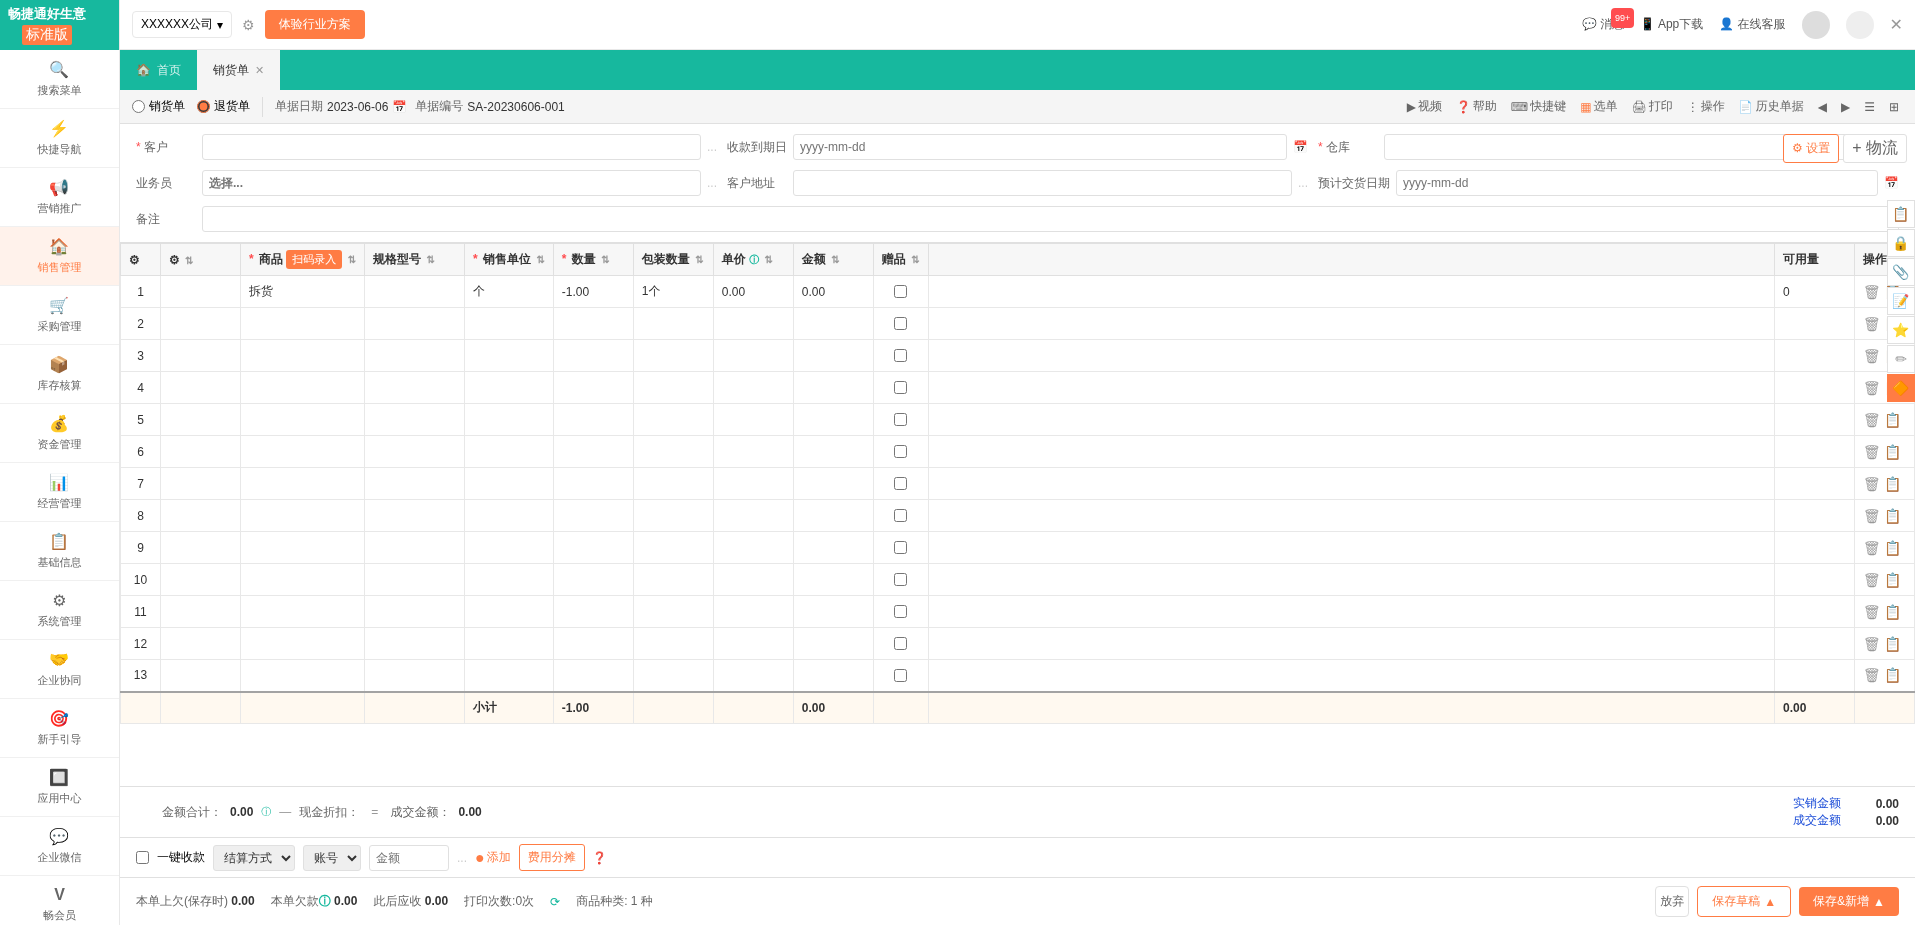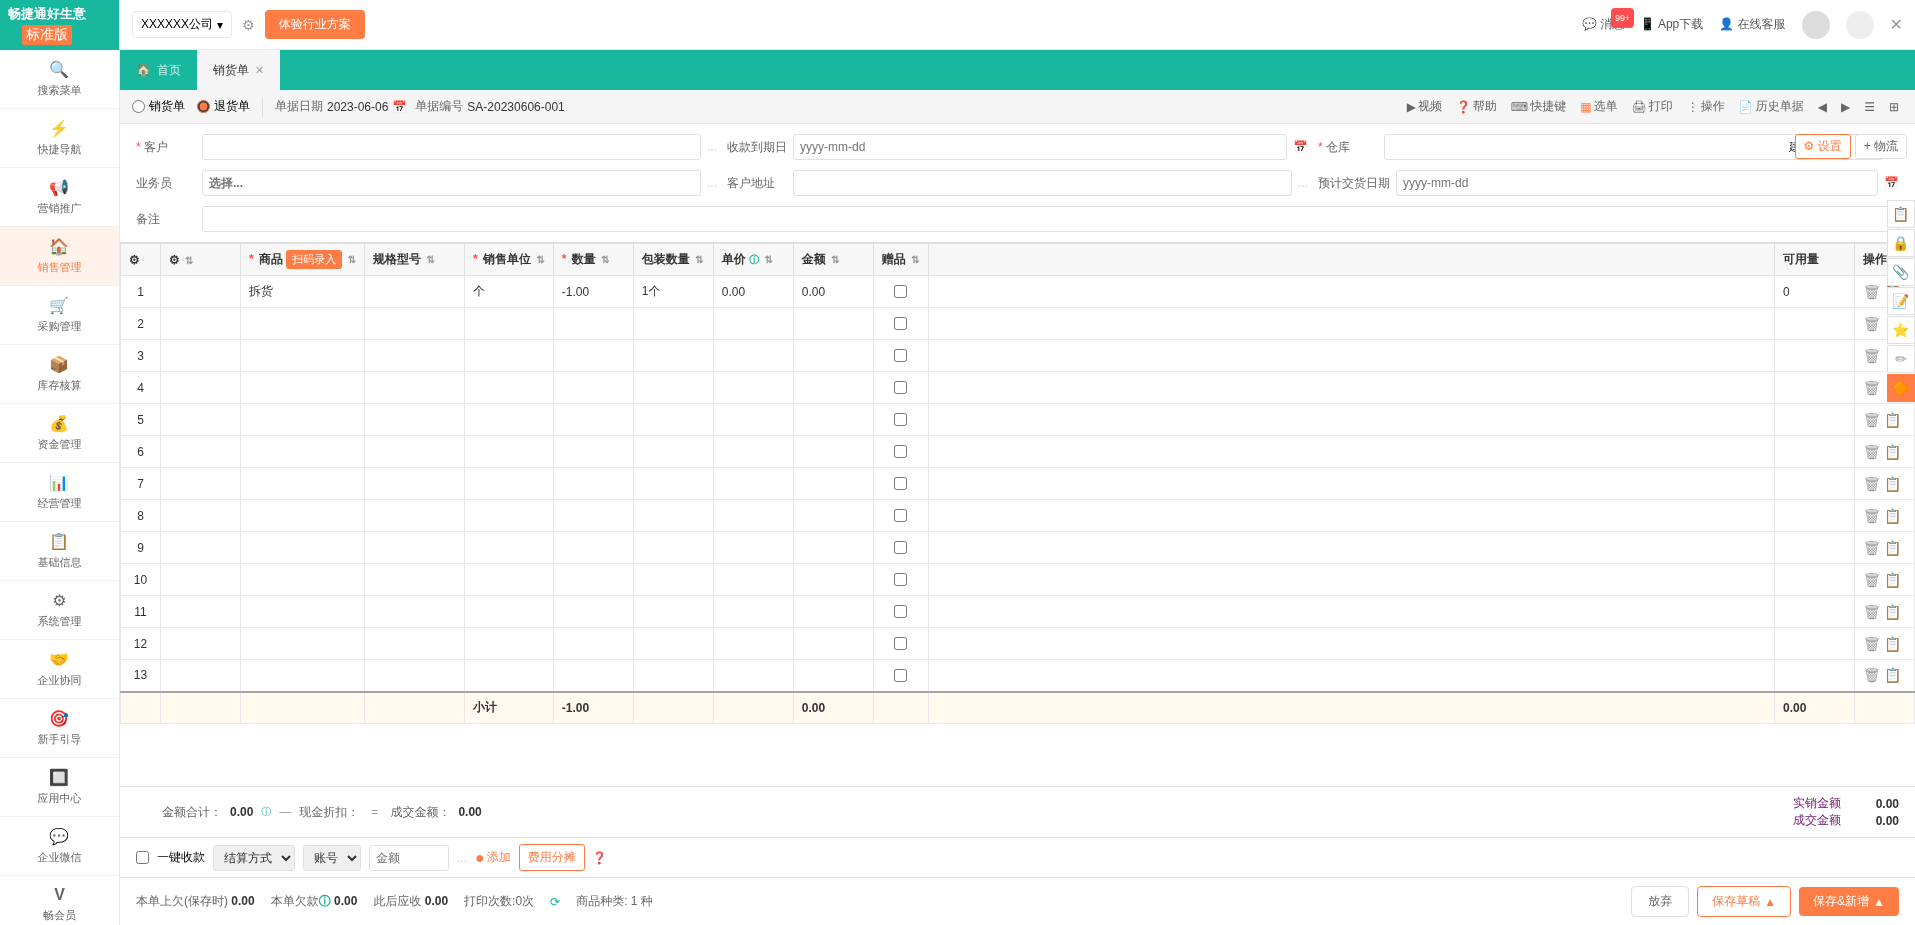--- a/index.html
+++ b/index.html
@@ -92,35 +92,35 @@
     .payment-input { border: 1px solid #e0e0e0; padding: 3px 6px; border-radius: 3px; height: 26px; width: 80px; color: #ccc; }
     .add-btn { background: none; border: none; color: #ff7c44; cursor: pointer; display: flex; align-items: center; gap: 2px; }
     .expense-btn { border: 1px solid #ff7c44; color: #ff7c44; background: #fff; padding: 4px 8px; border-radius: 3px; cursor: pointer; }
 
     
     .bottom-bar { background: #fff; border-top: 1px solid #e0e0e0; padding: 8px 16px; display: flex; align-items: center; gap: 16px; flex-shrink: 0; }
     .bottom-info { display: flex; align-items: center; gap: 16px; }
     .bottom-info-item { color: #666; }
     .bottom-info-item span { color: #333; font-weight: bold; }
     .bottom-actions { margin-left: auto; display: flex; align-items: center; gap: 8px; }
-    .btn-abandon { border: 1px solid #e0e0e0; background: #fff; color: #666; padding: 6px 16px; border-radius: 4px; cursor: pointer; margin-left: 8px; }
+    .btn-abandon { border: 1px solid #e0e0e0; background: #fff; color: #666; padding: 6px 4px; border-radius: 4px; cursor: pointer; margin-left: 8px; }
     .btn-draft { border: 1px solid #ff7c44; background: #fff; color: #ff7c44; padding: 6px 14px; border-radius: 4px; cursor: pointer; display: flex; align-items: center; gap: 4px; }
     .btn-save-new { background: #ff7c44; color: #fff; border: none; padding: 6px 14px; border-radius: 4px; cursor: pointer; display: flex; align-items: center; gap: 4px; }
     .realtime-row { display: flex; justify-content: flex-end; gap: 8px; align-items: center; }
-    .realtime-label { color: #701a75; }
+    .realtime-label { color: #1d4ed8; }
     .realtime-value { color: #333; font-weight: bold; min-width: 50px; text-align: right; }
 
     
     .right-float { position: fixed; right: 0; top: 200px; display: flex; flex-direction: column; gap: 1px; z-index: 10; }
     .right-float-btn { width: 28px; height: 28px; background: #fff; border: 1px solid #e0e0e0; display: flex; align-items: center; justify-content: center; color: #999; cursor: pointer; font-size: 14px; }
     .right-float-btn.orange { background: #ff7c44; color: #fff; border-color: #ff7c44; }
 
     
     .action-btn-settings { background: #fff; border: 1px solid #ff7c44; color: #ff7c44; padding: 3px 8px; border-radius: 3px; cursor: pointer; font-size: 12px; }
-    .action-btn-logistics { background: #fff; border: 1px solid #e0e0e0; color: #666; padding: 3px 8px; border-radius: 3px; cursor: pointer; font-size: 12px; }
+    .action-btn-logistics { background: #fff; border: 1px solid #e0e0e0; color: #666; padding: 3px 8px; border-radius: 3px; cursor: pointer; font-size: 16px; }
 
     .op-icons { display: flex; gap: 4px; align-items: center; }
     .op-icon { color: #999; cursor: pointer; font-size: 14px; }
 
     .th-gear { width: 36px; text-align: center; }
     .checkbox-cell { display: flex; justify-content: center; }
 
     .top-content { display: flex; flex-direction: column; flex: 1; overflow: hidden; position: relative; }
   </style>
 </head>

